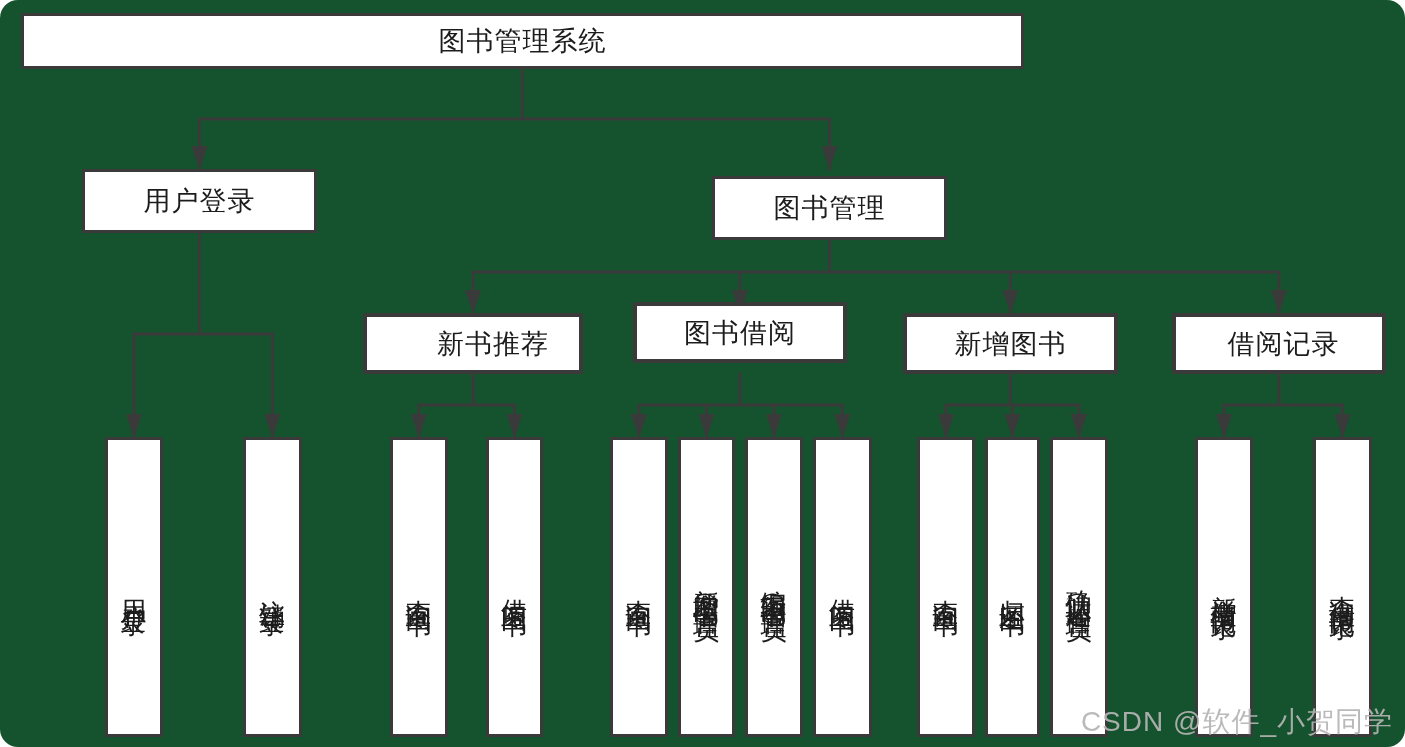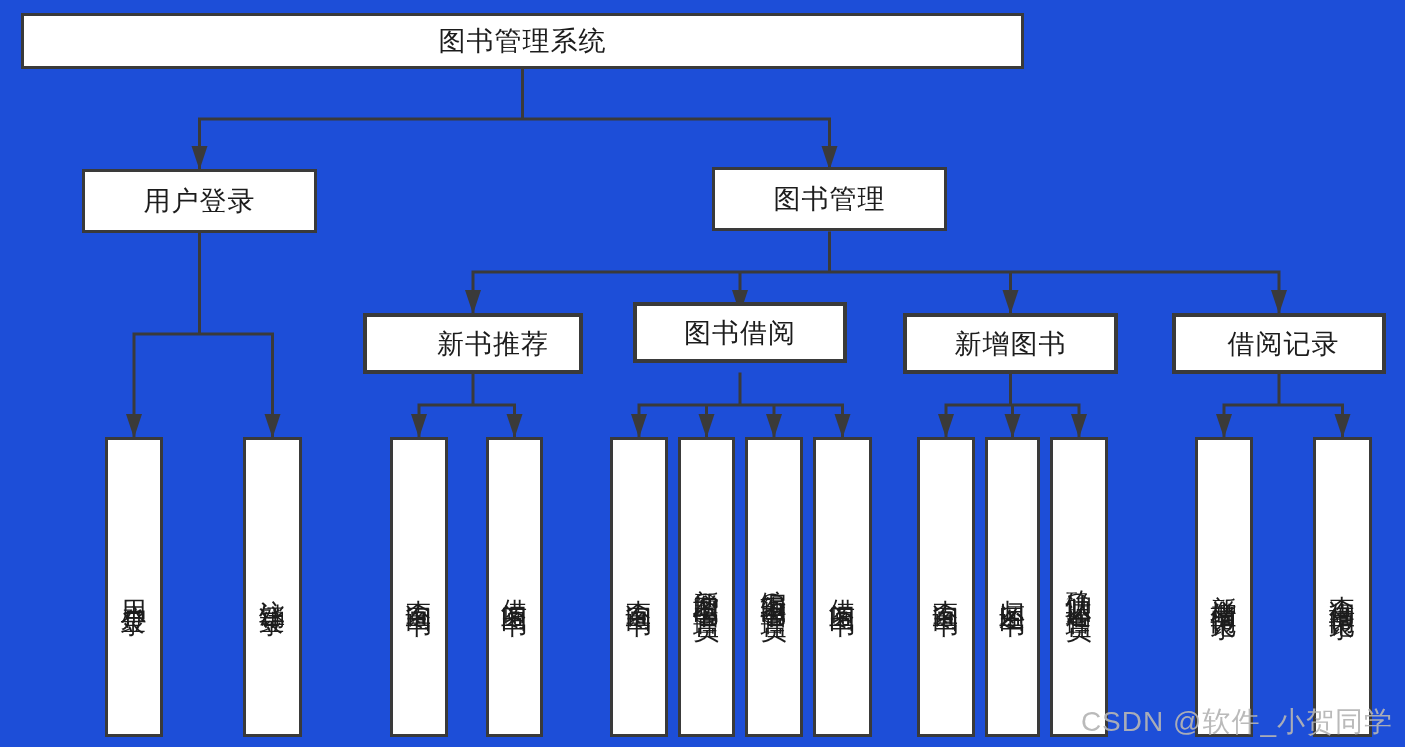--- a/index.html
+++ b/index.html
@@ -1,22 +1,23 @@
 <!DOCTYPE html>
 <html><head>
 <meta charset="utf-8">
 <style>
   html, body { margin: 0; padding: 0; background: #ffffff; }
   #stage {
     position: relative;
     width: 1405px;
     height: 747px;
-    background: #1d4ed8;
+    background: #14532d;
     font-family: "Liberation Sans", sans-serif;
     overflow: hidden;
+    border-radius: 18px;
   }
   #connectors {
     position: absolute;
     left: 0; top: 0;
     width: 1405px; height: 747px;
   }
   .node {
     position: absolute;
     box-sizing: border-box;
     border: 3px solid #3a3a3a;
@@ -77,21 +78,21 @@
       <polygon points="1224,438 1216,414 1232,414" fill="#3a3a3a"></polygon>
       <polygon points="1342.5,438 1334.5,414 1350.5,414" fill="#3a3a3a"></polygon>
     </svg>
 
   <div class="node" style="left: 21px; top: 13px; width: 1003px; height: 56px;">
       <span>图书管理系统</span>
     </div>
     <div class="node" style="left: 82px; top: 169px; width: 235px; height: 64px;">
       <span>用户登录</span>
     </div>
-    <div class="node" style="left: 712px; top: 167px; width: 235px; height: 64px;">
+    <div class="node" style="left: 712px; top: 176px; width: 235px; height: 64px;">
       <span>图书管理</span>
     </div>
     <div class="node level2" style="left: 363px; top: 313px; width: 220px; height: 61px; padding-left: 40px;">
       <span>新书推荐</span>
     </div>
     <div class="node level2" style="left: 633px; top: 302px; width: 214px; height: 61px;">
       <span>图书借阅</span>
     </div>
     <div class="node level2" style="left: 903px; top: 313px; width: 215px; height: 61px;">
       <span>新增图书</span>

